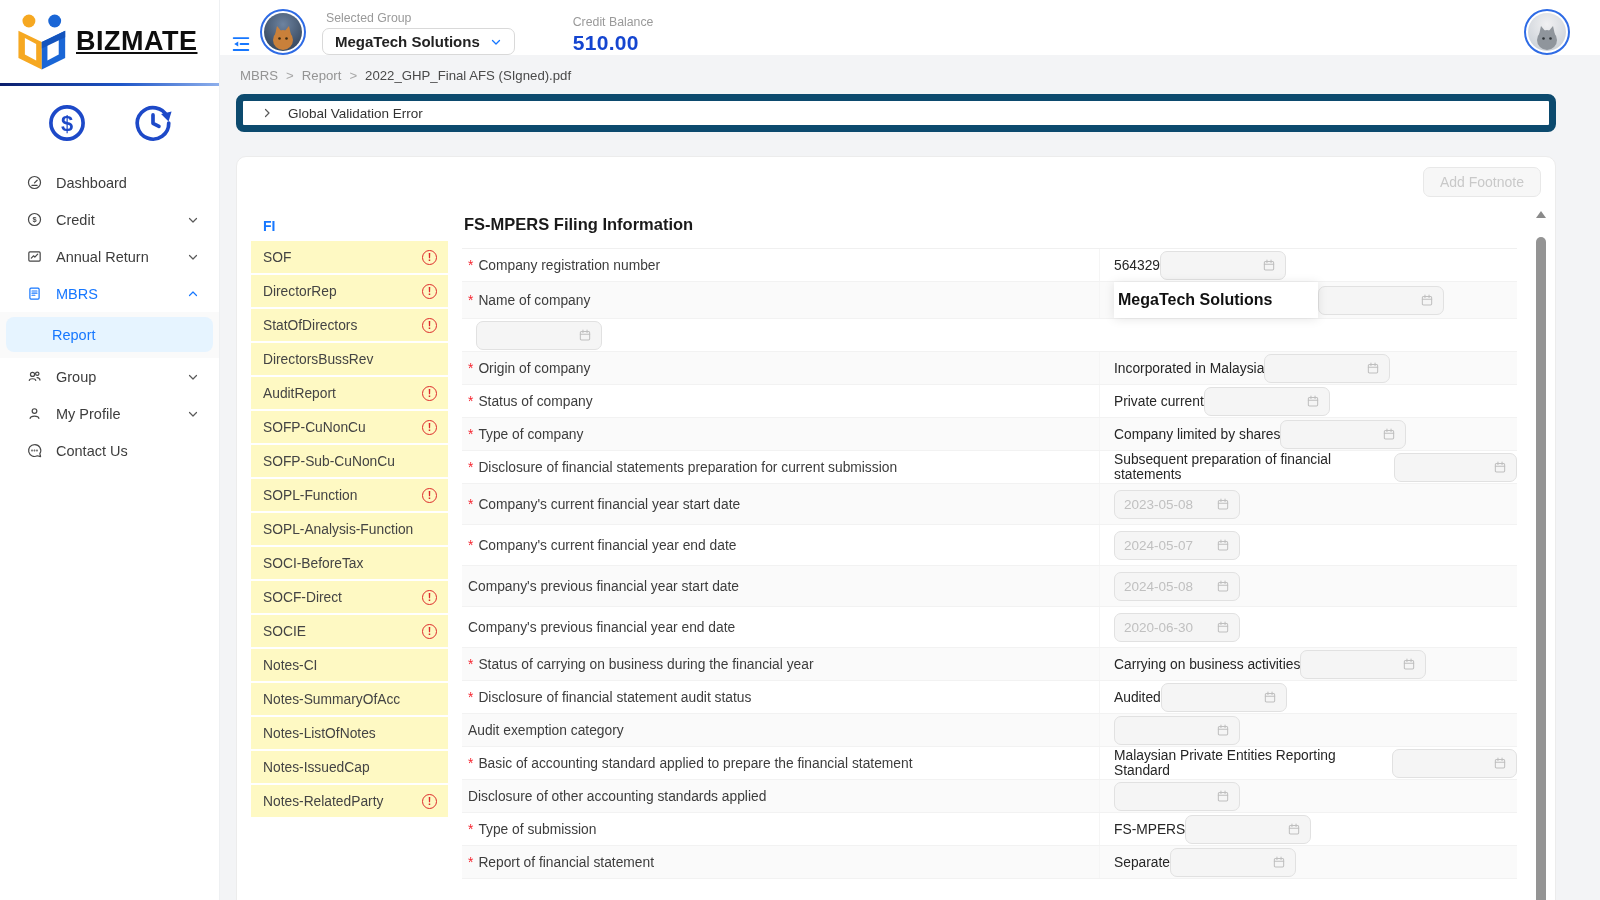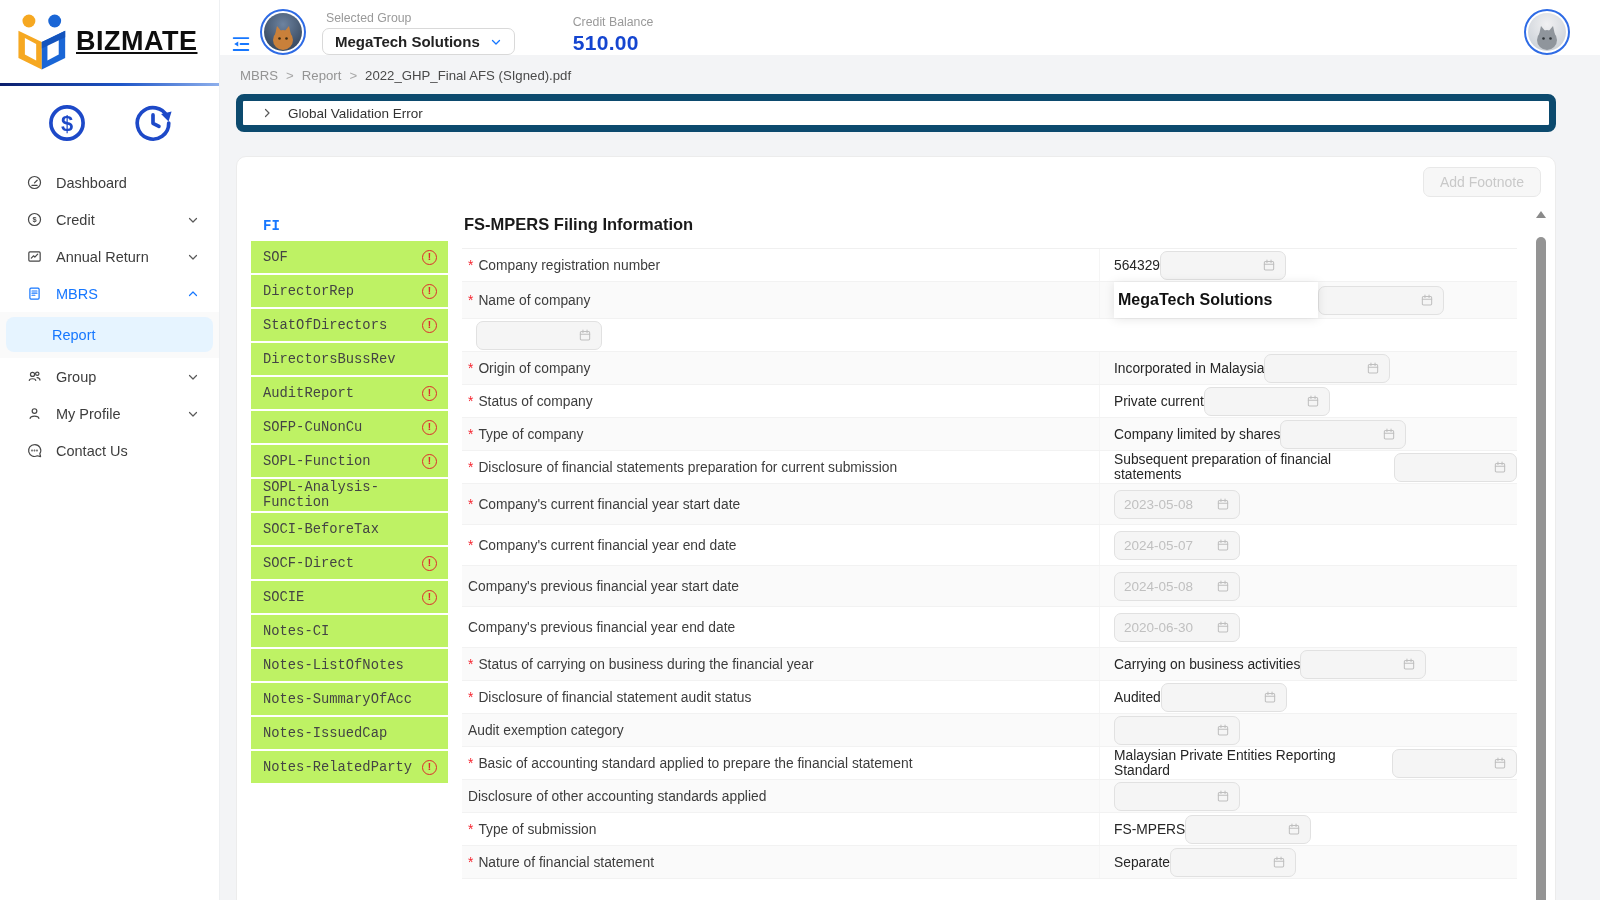--- a/index.html
+++ b/index.html
@@ -52,23 +52,23 @@
     padding:0 18px; cursor:pointer; }
   .validation-card svg { width:12px; height:12px; }
   .validation-card .v-lbl { margin-left:15px; font-size:13.5px; color:#333; }
 
   .main-card { position:relative; margin-top:24px; background:#fff; border:1px solid #ececec; border-radius:10px; height:780px; padding:12px 14px; overflow:hidden; }
   .add-footnote { position:absolute; top:10px; right:14px; height:30px; padding:0 16px; background:#f7f7f7; border:1px solid #e8e8e8;
     border-radius:7px; color:#c9c9c9; font-size:14px; font-family:inherit; }
   .card-body { display:flex; margin-top:44px; }
 
   
-  .tab-rail { width:197px; flex:0 0 197px;font-family:Liberation Mono, monospace; }
+  .tab-rail { width:197px; flex:0 0 197px; }
   .tab-rail-header { height:28px; line-height:26px; padding-left:12px; color:#1677ff; font-weight:600; font-size:14px; }
-  .tab-item { height:32px; margin-bottom:2px; background:#bef264; display:flex; align-items:center; justify-content:space-between;
+  .tab-item { height:32px; margin-bottom:2px; background:#fef9c3; display:flex; align-items:center; justify-content:space-between;
     padding:0 11px 0 12px; font-size:13.8px; color:#444; cursor:pointer; }
   .err-badge { width:15px; height:15px; border:1.5px solid #dd2c2c; border-radius:50%; color:#dd2c2c; font-size:10.5px; font-weight:700;
     display:flex; align-items:center; justify-content:center; line-height:1; }
 
   
   .form-panel { flex:1; margin-left:14px; padding-right:24px; min-width:0; }
   .form-title { font-size:16.5px; font-weight:700; color:#1a1a1a; margin:2px 0 14px 2px; }
   .form-rows { border-top:1px solid #f0f0f0; }
   .form-row { display:flex; align-items:center; border-bottom:1px solid #f2f2f2; min-height:33px; }
   .form-row:nth-child(even) { background:#fafafa; }
@@ -306,20 +306,24 @@
   </div>
                 <div class="tab-item">
     <span>AuditReport</span>
     <span class="err-badge">!</span>
   </div>
                 <div class="tab-item">
     <span>SOFP-CuNonCu</span>
     <span class="err-badge">!</span>
   </div>
                 <div class="tab-item">
+    <span>SOFP-Sub-CuNonCu</span>
+
+  </div>
+                <div class="tab-item">
     <span>SOPL-Function</span>
     <span class="err-badge">!</span>
   </div>
                 <div class="tab-item">
     <span>SOPL-Analysis-Function</span>
 
   </div>
                 <div class="tab-item">
     <span>SOCI-BeforeTax</span>
 
@@ -330,25 +334,25 @@
   </div>
                 <div class="tab-item">
     <span>SOCIE</span>
     <span class="err-badge">!</span>
   </div>
                 <div class="tab-item">
     <span>Notes-CI</span>
 
   </div>
                 <div class="tab-item">
+    <span>Notes-SummaryOfAcc</span>
+
+  </div>
+                <div class="tab-item">
     <span>Notes-ListOfNotes</span>
-
-  </div>
-                <div class="tab-item">
-    <span>Notes-SummaryOfAcc</span>
 
   </div>
                 <div class="tab-item">
     <span>Notes-IssuedCap</span>
 
   </div>
                 <div class="tab-item">
     <span>Notes-RelatedParty</span>
     <span class="err-badge">!</span>
   </div>
@@ -622,21 +626,21 @@
         <svg class="stroke" viewBox="0 0 24 24" style="color:#bfbfbf;stroke-width:1.8">
           <rect x="4" y="6" width="16" height="14.5" rx="2"></rect>
                         <path d="M4 10.8h16M8.5 3.5v4M15.5 3.5v4"></path>
         </svg>
       </span>
     </div>
   </div>
                 <div class="form-row">
     <div class="row-label">
       <span class="req">*</span>
-      <span>Nature of financial statement</span>
+      <span>Report of financial statement</span>
     </div>
     <div class="row-value">
       <span>Separate</span>
       <span class="date-box hidden">
         <span></span>
         <svg class="stroke" viewBox="0 0 24 24" style="color:#bfbfbf;stroke-width:1.8">
           <rect x="4" y="6" width="16" height="14.5" rx="2"></rect>
                         <path d="M4 10.8h16M8.5 3.5v4M15.5 3.5v4"></path>
         </svg>
       </span>

